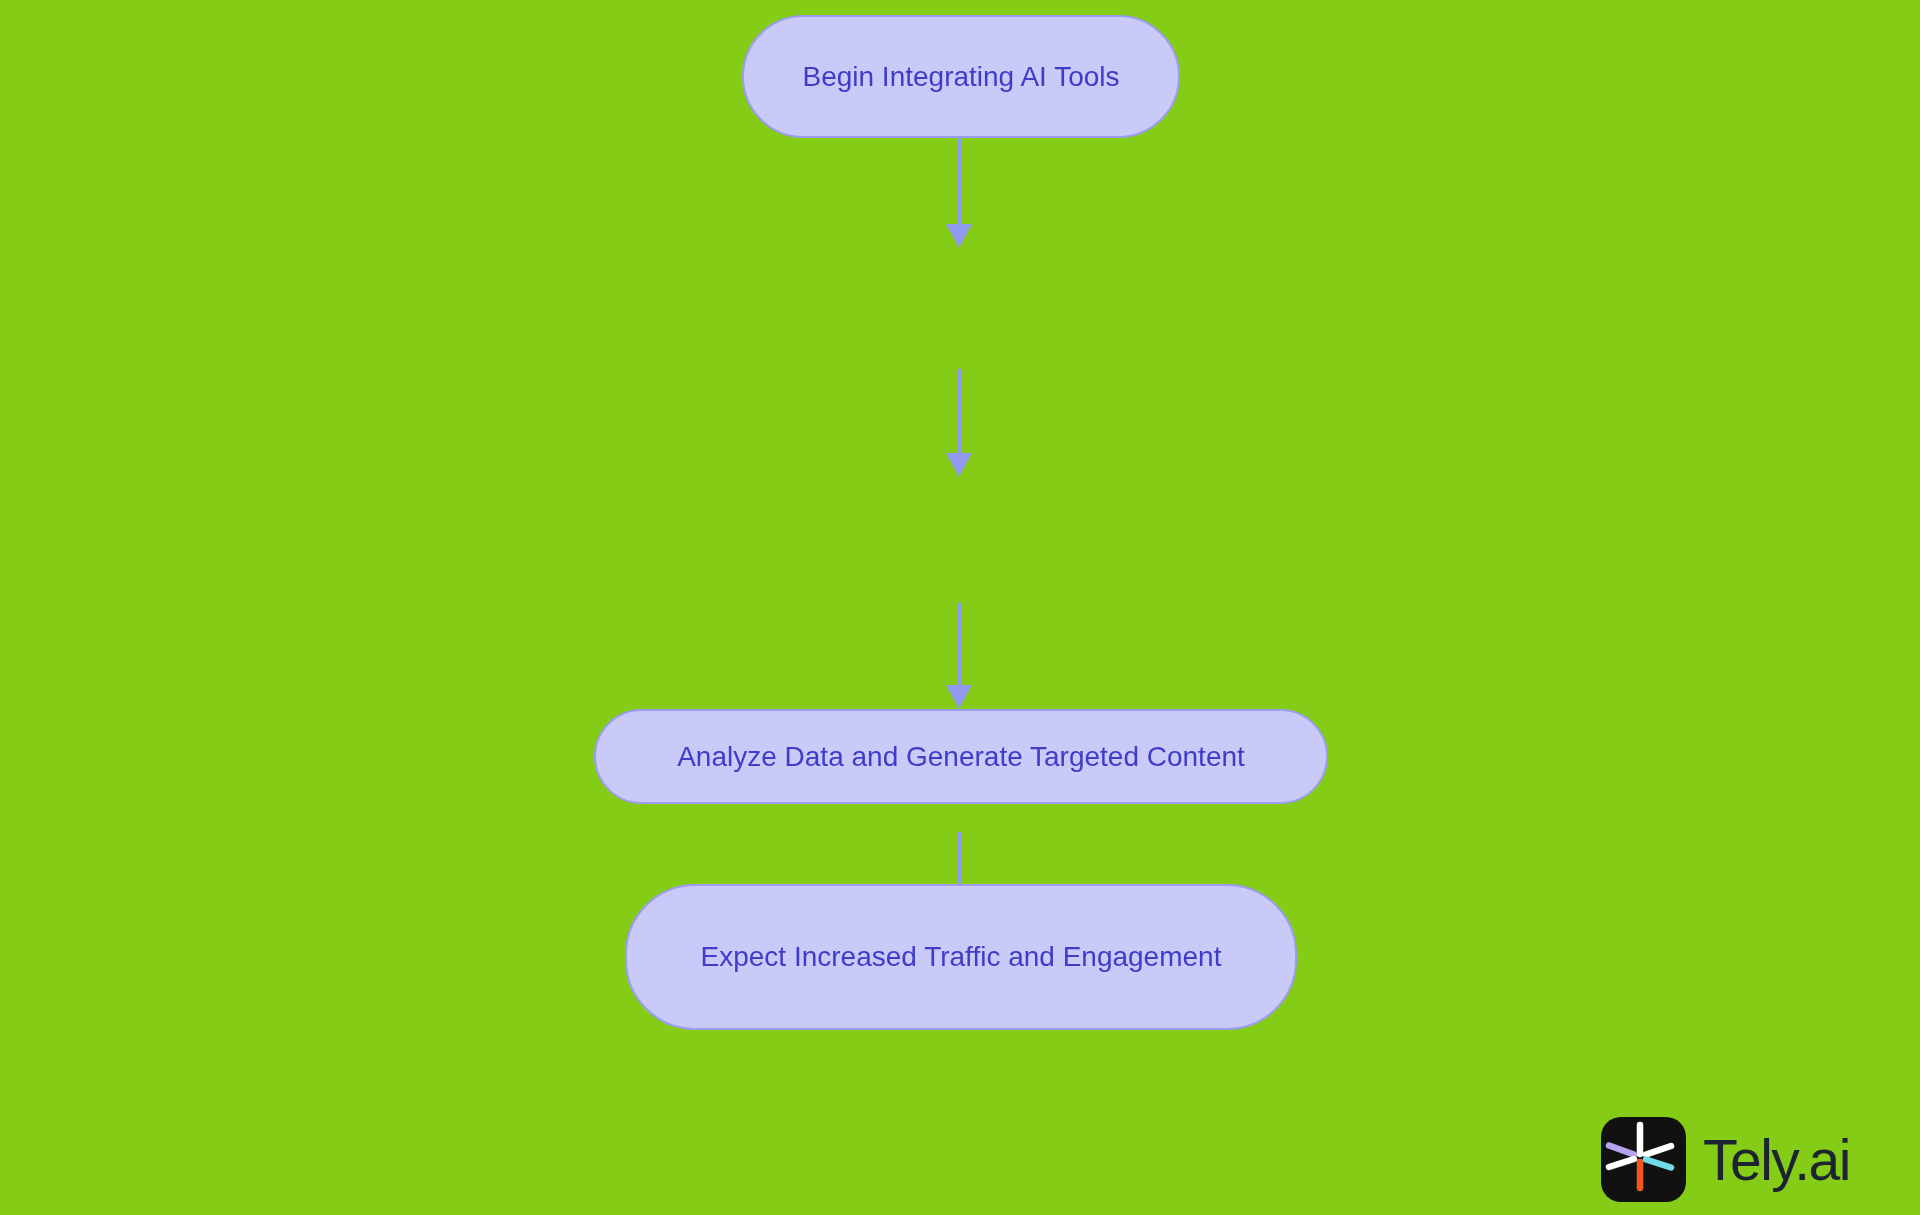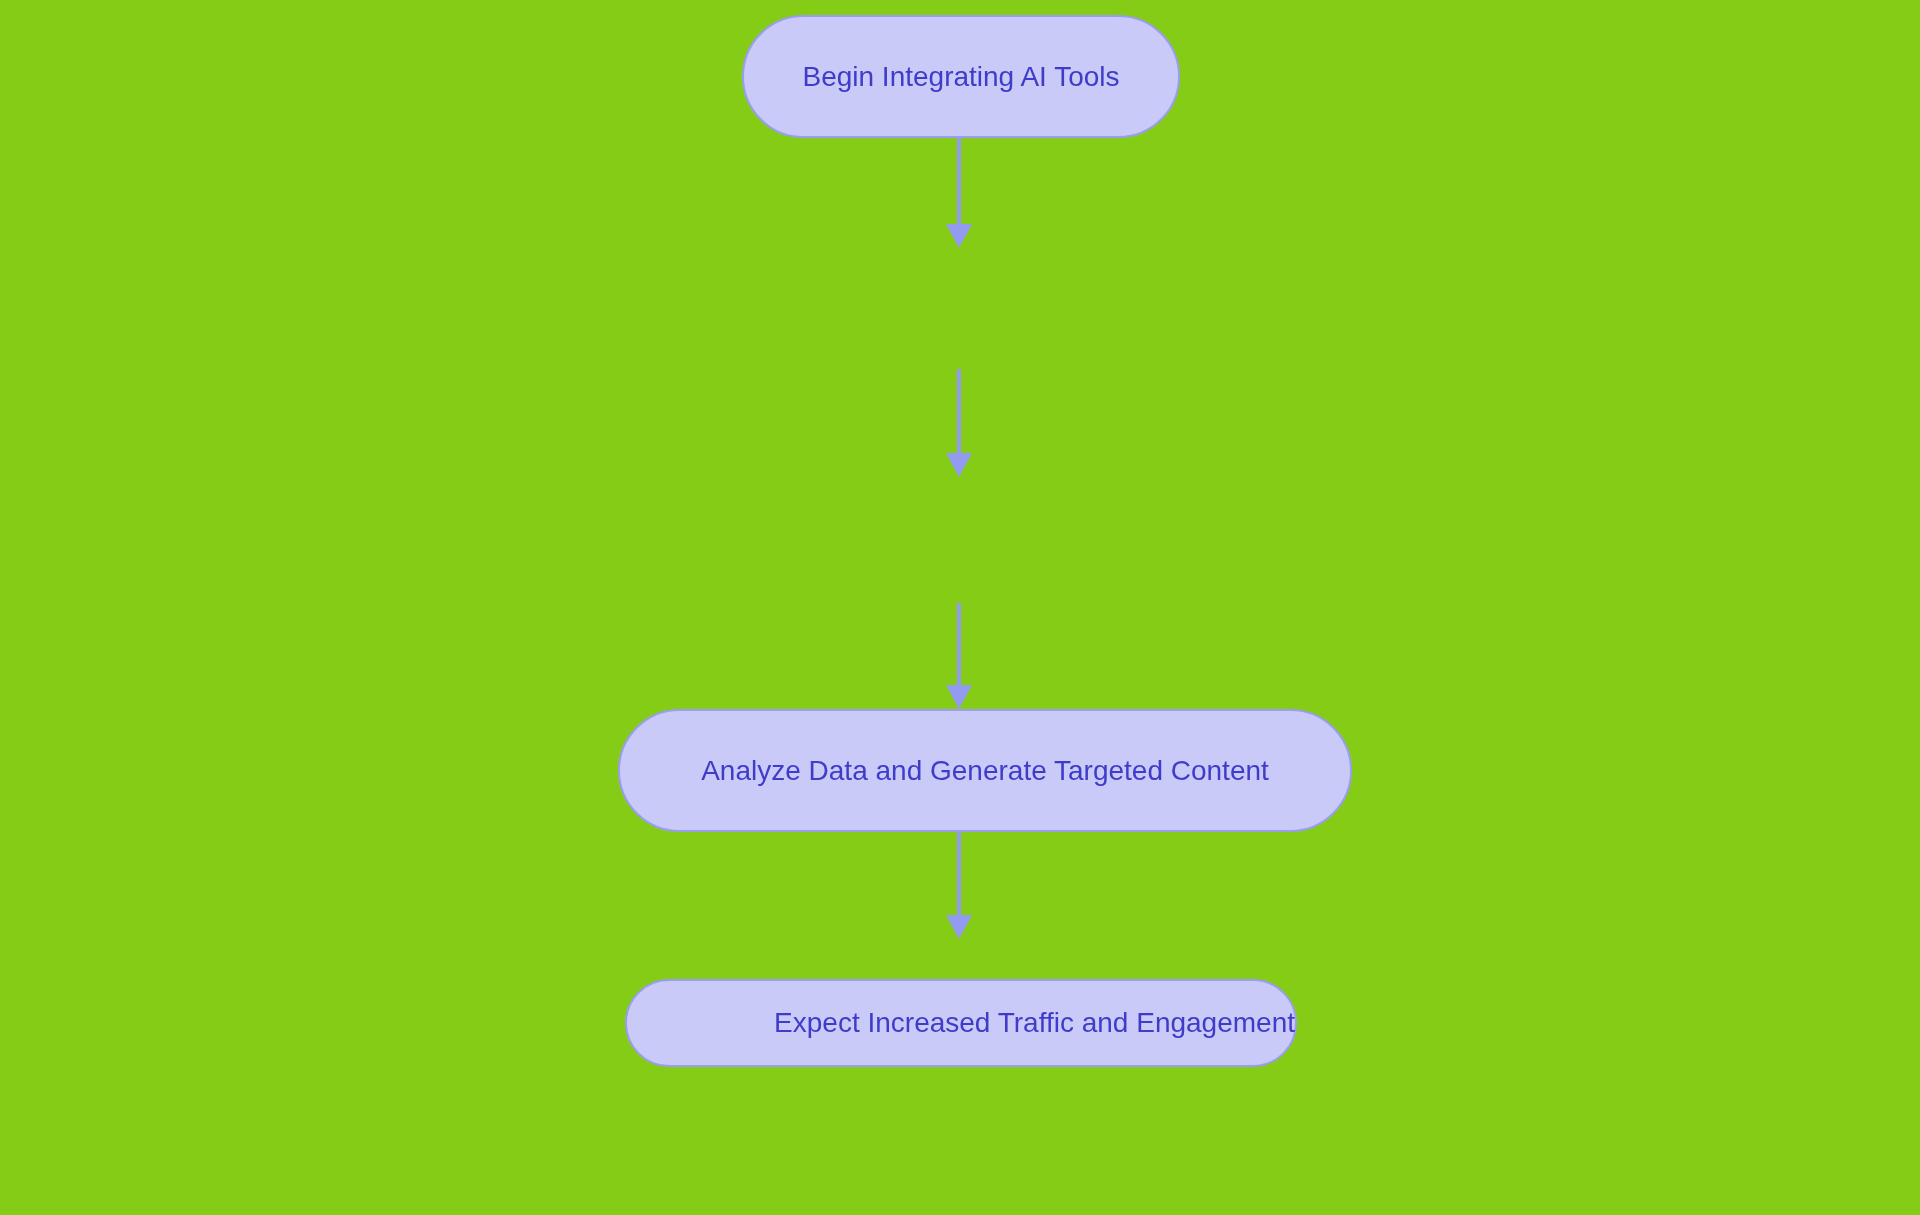--- a/index.html
+++ b/index.html
@@ -31,22 +31,22 @@
     display:flex;align-items:center;justify-content:center;
     color:var(--node-text);
     font-size:28px;
     line-height:1.2;
     white-space:nowrap;
     text-align:center;
   }
   .n0{left:742px;top:15px;width:438px;height:123px;}
   .n1{left:778px;top:248px;width:366px;height:121px;}
   .n2{left:611px;top:477px;width:700px;height:126px;}
-  .n3{left:618px;top:709px;width:734px;height:123px;}
-  .n4{left:625px;top:979px;width:672px;height:88px;justify-content:flex-end;}
+  .n3{left:594px;top:709px;width:734px;height:95px;}
+  .n4{left:625px;top:884px;width:672px;height:146px;}
   .arrow{
     position:absolute;
     left:946px;width:26px;
     display:flex;flex-direction:column;align-items:center;
   }
   .a0{top:138px;height:110px;}
   .a1{top:369px;height:108px;}
   .a2{top:603px;height:106px;}
   .a3{top:832px;height:107px;}
   .arrow .shaft{width:4px;flex:1;background:var(--arrow);}
@@ -111,14 +111,27 @@
 
   <div class="arrow a3">
     <div class="shaft"></div>
     <div class="head"></div>
   </div>
 
   <div class="node n4">
     <span>Expect Increased Traffic and Engagement</span>
   </div>
 
+  <div class="brand">
+    <div class="brand-icon">
+      <svg viewBox="0 0 85 85" xmlns="http://www.w3.org/2000/svg">
+        <line class="spoke spoke-white" x1="39" y1="8" x2="39" y2="37"></line>
+        <line class="spoke spoke-orange" x1="39" y1="45" x2="39" y2="71"></line>
+        <line class="spoke spoke-lavender" x1="8" y1="28.5" x2="33" y2="37.5"></line>
+        <line class="spoke spoke-white" x1="8" y1="50" x2="33" y2="42"></line>
+        <line class="spoke spoke-white" x1="45" y1="37.5" x2="70" y2="29"></line>
+        <line class="spoke spoke-cyan" x1="45" y1="42.5" x2="70" y2="50.5"></line>
+      </svg>
+    </div>
+    <div class="brand-text">Tely.ai</div>
+  </div>
 
 </div>
 
 </body></html>

